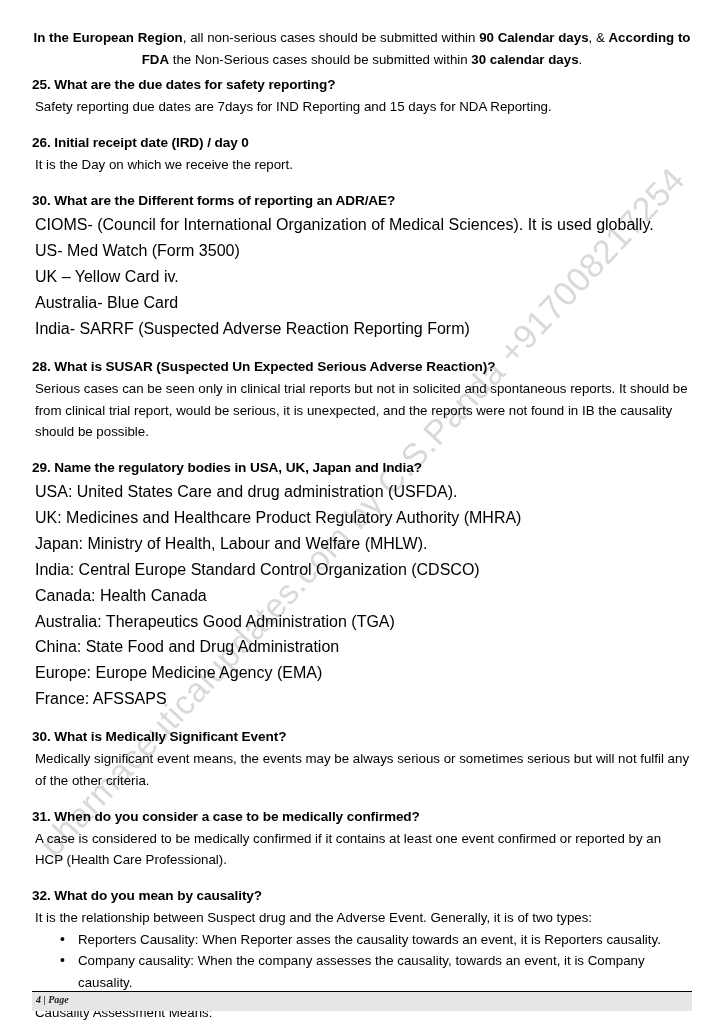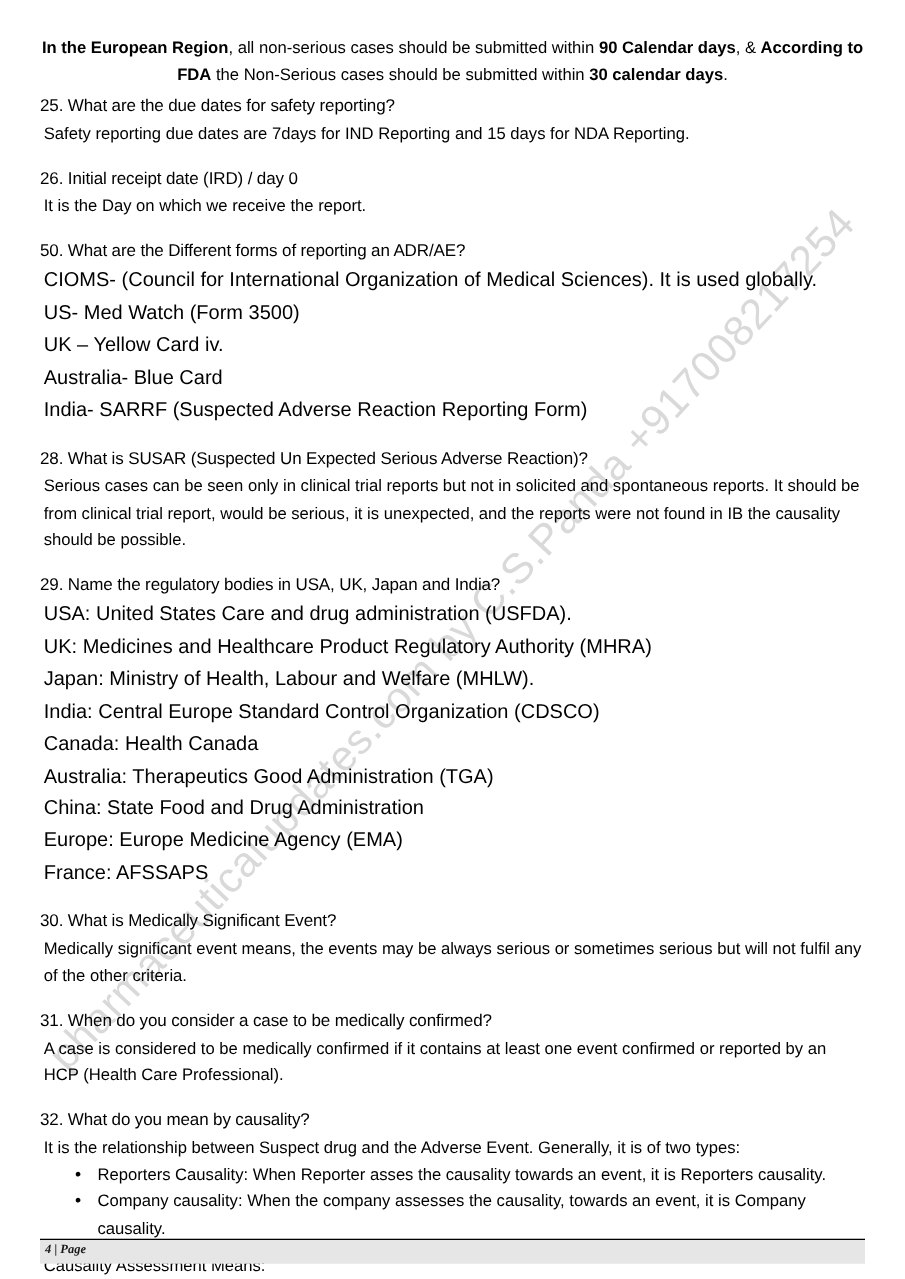--- a/index.html
+++ b/index.html
@@ -62,21 +62,21 @@
   }
   .intro b { font-weight: bold; }
 
   .qblock {
     margin-top: 16px;
   }
   .qblock:first-of-type { margin-top: 0; }
 
   .qhead {
     font-size: 13.6px;
-    font-weight: normal;
+    font-weight: bold;
     line-height: 1.35;
     margin: 0 0 2px 0;
     letter-spacing: -0.1px;
   }
 
   .abody {
     font-size: 13.3px;
     line-height: 1.62;
     margin: 0;
     padding-left: 3px;
@@ -171,21 +171,21 @@
       <p class="qhead">25. What are the due dates for safety reporting?</p>
       <p class="abody">Safety reporting due dates are 7days for IND Reporting and 15 days for NDA Reporting.</p>
     </div>
 
     <div class="qblock">
       <p class="qhead">26.  Initial receipt date (IRD) / day 0</p>
       <p class="abody">It is the Day on which we receive the report.</p>
     </div>
 
     <div class="qblock">
-      <p class="qhead">50.  What are the Different forms of reporting an ADR/AE?</p>
+      <p class="qhead">30.  What are the Different forms of reporting an ADR/AE?</p>
       <p class="aline">CIOMS- (Council for International Organization of Medical Sciences). It is used globally.</p>
       <p class="aline">US- Med Watch (Form 3500)</p>
       <p class="aline">UK – Yellow Card iv.</p>
       <p class="aline">Australia- Blue Card</p>
       <p class="aline">India- SARRF (Suspected Adverse Reaction Reporting Form)</p>
     </div>
 
     <div class="qblock">
       <p class="qhead">28. What is SUSAR (Suspected Un Expected Serious Adverse Reaction)?</p>
       <p class="abody">Serious cases can be seen only in clinical trial reports but not in solicited and spontaneous reports. It should be from clinical trial report, would be serious, it is unexpected, and the reports were not found in IB the causality should be possible.</p>

